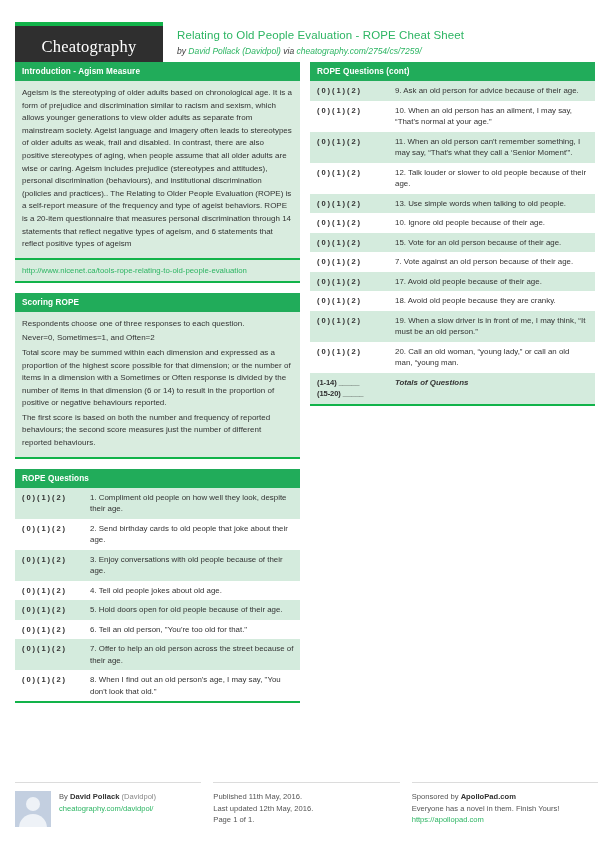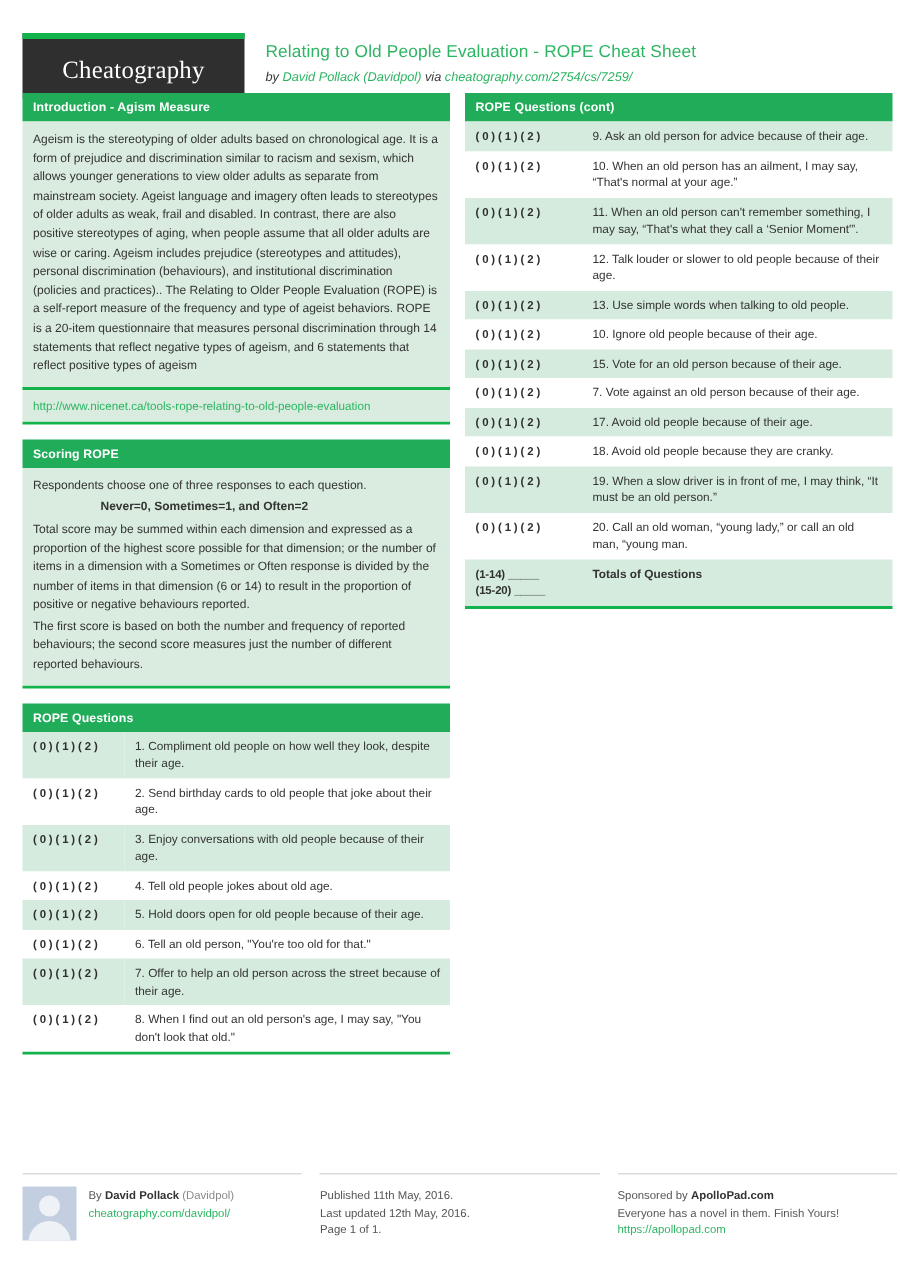--- a/index.html
+++ b/index.html
@@ -42,40 +42,40 @@
 
   .box { margin-bottom:10px; border-bottom:2px solid #12b34a; background:#ffffff; }
   .box-head {
     background:#21ac5a; color:#ffffff;
     font-size:8.2px; font-weight:bold; letter-spacing:.1px;
     padding:4px 7px 4px 7px; line-height:11px;
   }
   .box-body { background:#d9ecdf; padding:6px 7px 7px 7px; }
   .para { font-size:8px; line-height:12.6px; color:#333; margin:0 0 0 0; }
   .para + .para { margin-top:2px; }
-  .bold-line { font-weight:bold;margin-left:45px; }
+  .bold-line { font-weight:normal; }
 
   .link-row {
     border-top:2px solid #12b34a;
     background:#d9ecdf;
     padding:5px 7px;
     font-size:7.8px; color:#2db563; line-height:11px;
   }
 
   
   .qtable { width:100%; border-collapse:collapse; }
   .qtable tr.alt td { background:#d4ebdd; }
   .qtable tr td { background:#ffffff; vertical-align:top; padding:4px 6px 4px 7px; }
   .qtable td.opts {
     width:68px; white-space:normal; font-size:7.6px; line-height:11.5px;
     font-weight:bold; color:#2f2f2f; letter-spacing:-.1px;
   }
   .col-right .qtable td.opts { width:78px; white-space:nowrap; }
   .qtable td.qtext { font-size:7.9px; line-height:11.5px; color:#333; }
-  .qtable td.qtext.bold { font-weight:bold; }
+  .qtable td.qtext.bold { font-weight:bold;font-style:italic; }
 
   
   .footer { position:absolute; left:15px; right:2px; bottom:22px; display:flex; }
   .fcol { flex:1 1 0; border-top:1px solid #dcdcdc; padding-top:8px; display:flex; gap:8px; }
   .fcol + .fcol { margin-left:12px; }
   .avatar { width:36px; height:36px; background:#c3cfe0; position:relative; overflow:hidden; flex:0 0 36px; }
   .avatar::before { content:""; position:absolute; left:11px; top:6px; width:14px; height:14px; border-radius:50%; background:#eef2f7; }
   .avatar::after { content:""; position:absolute; left:4px; top:23px; width:28px; height:20px; border-radius:14px 14px 0 0; background:#eef2f7; }
   .fline { font-size:7.6px; line-height:11.5px; color:#555; }
   .fline b { color:#333; }

